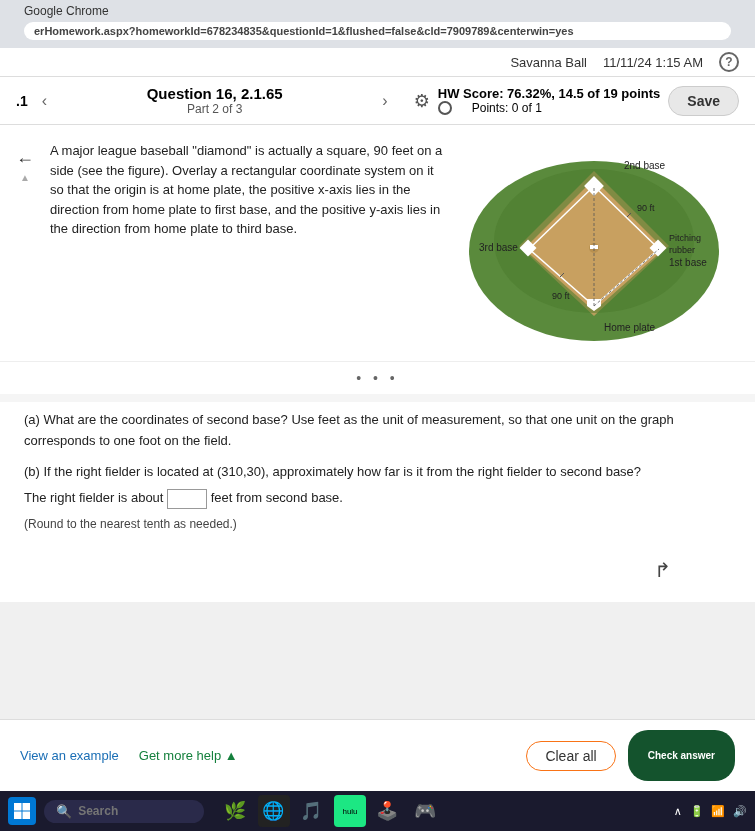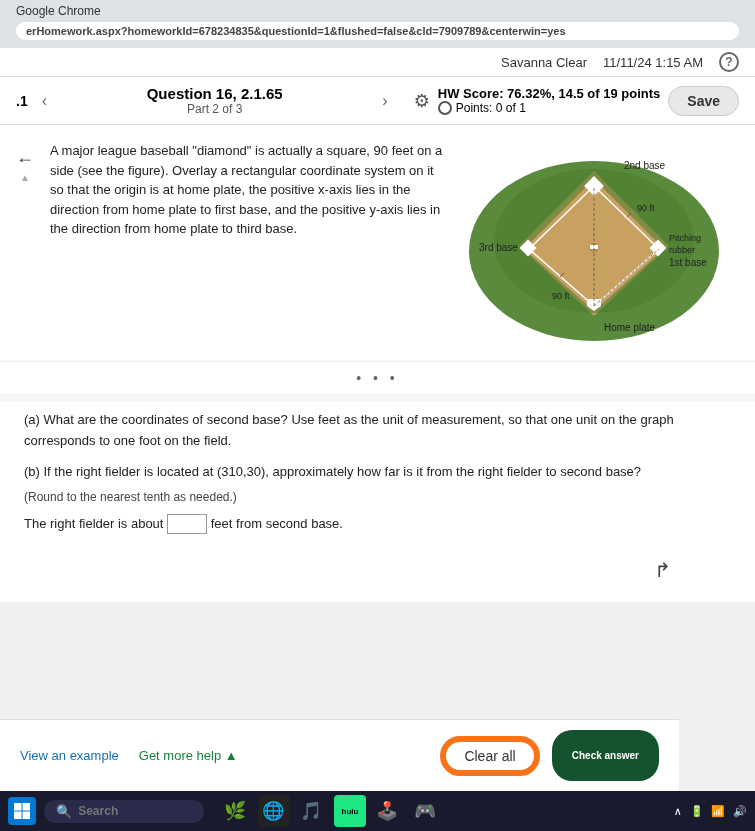--- a/index.html
+++ b/index.html
@@ -7,21 +7,21 @@
       font-family: Arial, sans-serif;
       background: #f0f0f0;
       width: 755px;
       min-height: 831px;
       overflow-x: hidden;
     }
 
     
     .browser-top {
       background: #dee1e6;
-      padding: 4px 16px;
+      padding: 4px 24px;
       font-size: 12px;
       color: #333;
     }
     .browser-url-bar {
       background: white;
       border-radius: 12px;
       padding: 3px 10px;
       font-size: 11px;
       color: #444;
       margin: 4px 0;
@@ -84,21 +84,21 @@
       display: flex;
       flex-direction: column;
       align-items: flex-start;
       font-size: 12px;
     }
     .q-score-line {
       font-weight: bold;
       font-size: 13px;
     }
     .q-points-line {
-      display: flex; align-items: center; gap: 4px;
+      display: flex; align-items: center; gap: 20px;
       font-size: 12px;
     }
     .circle-icon {
       width: 14px; height: 14px;
       border: 2px solid #555;
       border-radius: 50%;
       display: inline-block;
     }
     .save-btn {
       background: #e8e8e8;
@@ -188,42 +188,42 @@
       height: 20px;
       vertical-align: middle;
       background: white;
     }
 
     
     .bottom-bar {
       position: fixed;
       bottom: 40px;
       left: 0;
-      width: 679px;
+      width: 755px;
       background: white;
       border-top: 1px solid #ddd;
       display: flex;
       align-items: center;
       justify-content: space-between;
       padding: 10px 20px;
     }
     .bottom-links {
       display: flex;
       gap: 20px;
       font-size: 13px;
       color: #1a6eb5;
       cursor: pointer;
     }
     .bottom-actions {
       display: flex;
       gap: 12px;
       align-items: center;
     }
     .clear-all-btn {
-      border: 6px solid #f97316;
+      border: 1px solid #f97316;
       background: white;
       border-radius: 20px;
       padding: 6px 18px;
       font-size: 14px;
       cursor: pointer;
       color: #333;
     }
     .check-answer-btn {
       background: #14532d;
       color: white;
@@ -301,21 +301,21 @@
   </style>
 </head>
 <body>
 
 <div class="browser-top">
   <div style="font-size:12px; color:#333; margin-bottom:2px;">Google Chrome</div>
   <div class="browser-url-bar">erHomework.aspx?homeworkId=678234835&amp;questionId=1&amp;flushed=false&amp;cld=7909789&amp;centerwin=yes</div>
 </div>
 
 <div class="hw-header">
-  <span>Savanna Clear</span>
+  <span>Savanna Ball</span>
   <span>11/11/24 1:15 AM</span>
   <div class="help-icon">?</div>
 </div>
 
 <div class="q-nav">
   <span style="font-size:14px; font-weight:bold;">.1</span>
   <button class="q-nav-arrow">‹</button>
   <div class="q-title">
     <div class="q-title-main">Question 16, 2.1.65</div>
     <div class="q-title-sub">Part 2 of 3</div>
@@ -398,26 +398,26 @@
   </div>
 
   <div class="section-divider"></div>
 
   <div class="qa-section">
     <p>(a) What are the coordinates of second base? Use feet as the unit of measurement, so that one unit on the graph corresponds to one foot on the field.</p>
 
 
     <p style="margin-top:10px;">(b) If the right fielder is located at (310,30), approximately how far is it from the right fielder to second base?</p>
 
-    <p style="font-size:12px; color:#444;">(Round to the nearest tenth as needed.)</p>
     <p>
       <span>The right fielder is about</span>
       <span class="input-blank"></span>
       <span>feet from second base.</span>
     </p>
+    <p style="font-size:12px; color:#444;">(Round to the nearest tenth as needed.)</p>
 
     <div style="text-align:right; padding-right:60px; margin-top:20px;">
       <span style="font-size:20px; color:#444;">↱</span>
     </div>
   </div>
 
 </div>
 
 <div class="bottom-bar">
   <div class="bottom-links">
@@ -440,21 +440,21 @@
     </svg>
   </div>
   <div class="taskbar-search">
     <span style="color:#aaa; font-size:13px;">🔍</span>
     <input type="text" placeholder="Search" style="">
   </div>
   <div class="taskbar-apps">
     <div class="taskbar-app">🌿</div>
     <div class="taskbar-app" style="background:#222; border-radius:4px;">🌐</div>
     <div class="taskbar-app">🎵</div>
-    <div class="taskbar-app" style="background:#1ce783; border-radius:4px; font-size:8px; font-weight:bold; color:#000; padding:0;">hulu</div>
+    <div class="taskbar-app" style="background:#1ce783; border-radius:4px; font-size:8px; font-weight:normal; color:#000; padding:0;">hulu</div>
     <div class="taskbar-app">🕹️</div>
     <div class="taskbar-app">🎮</div>
   </div>
   <div class="taskbar-right">
     <span style="cursor:pointer;">∧</span>
     <span>🔋</span>
     <span>📶</span>
     <span>🔊</span>
   </div>
 </div>

